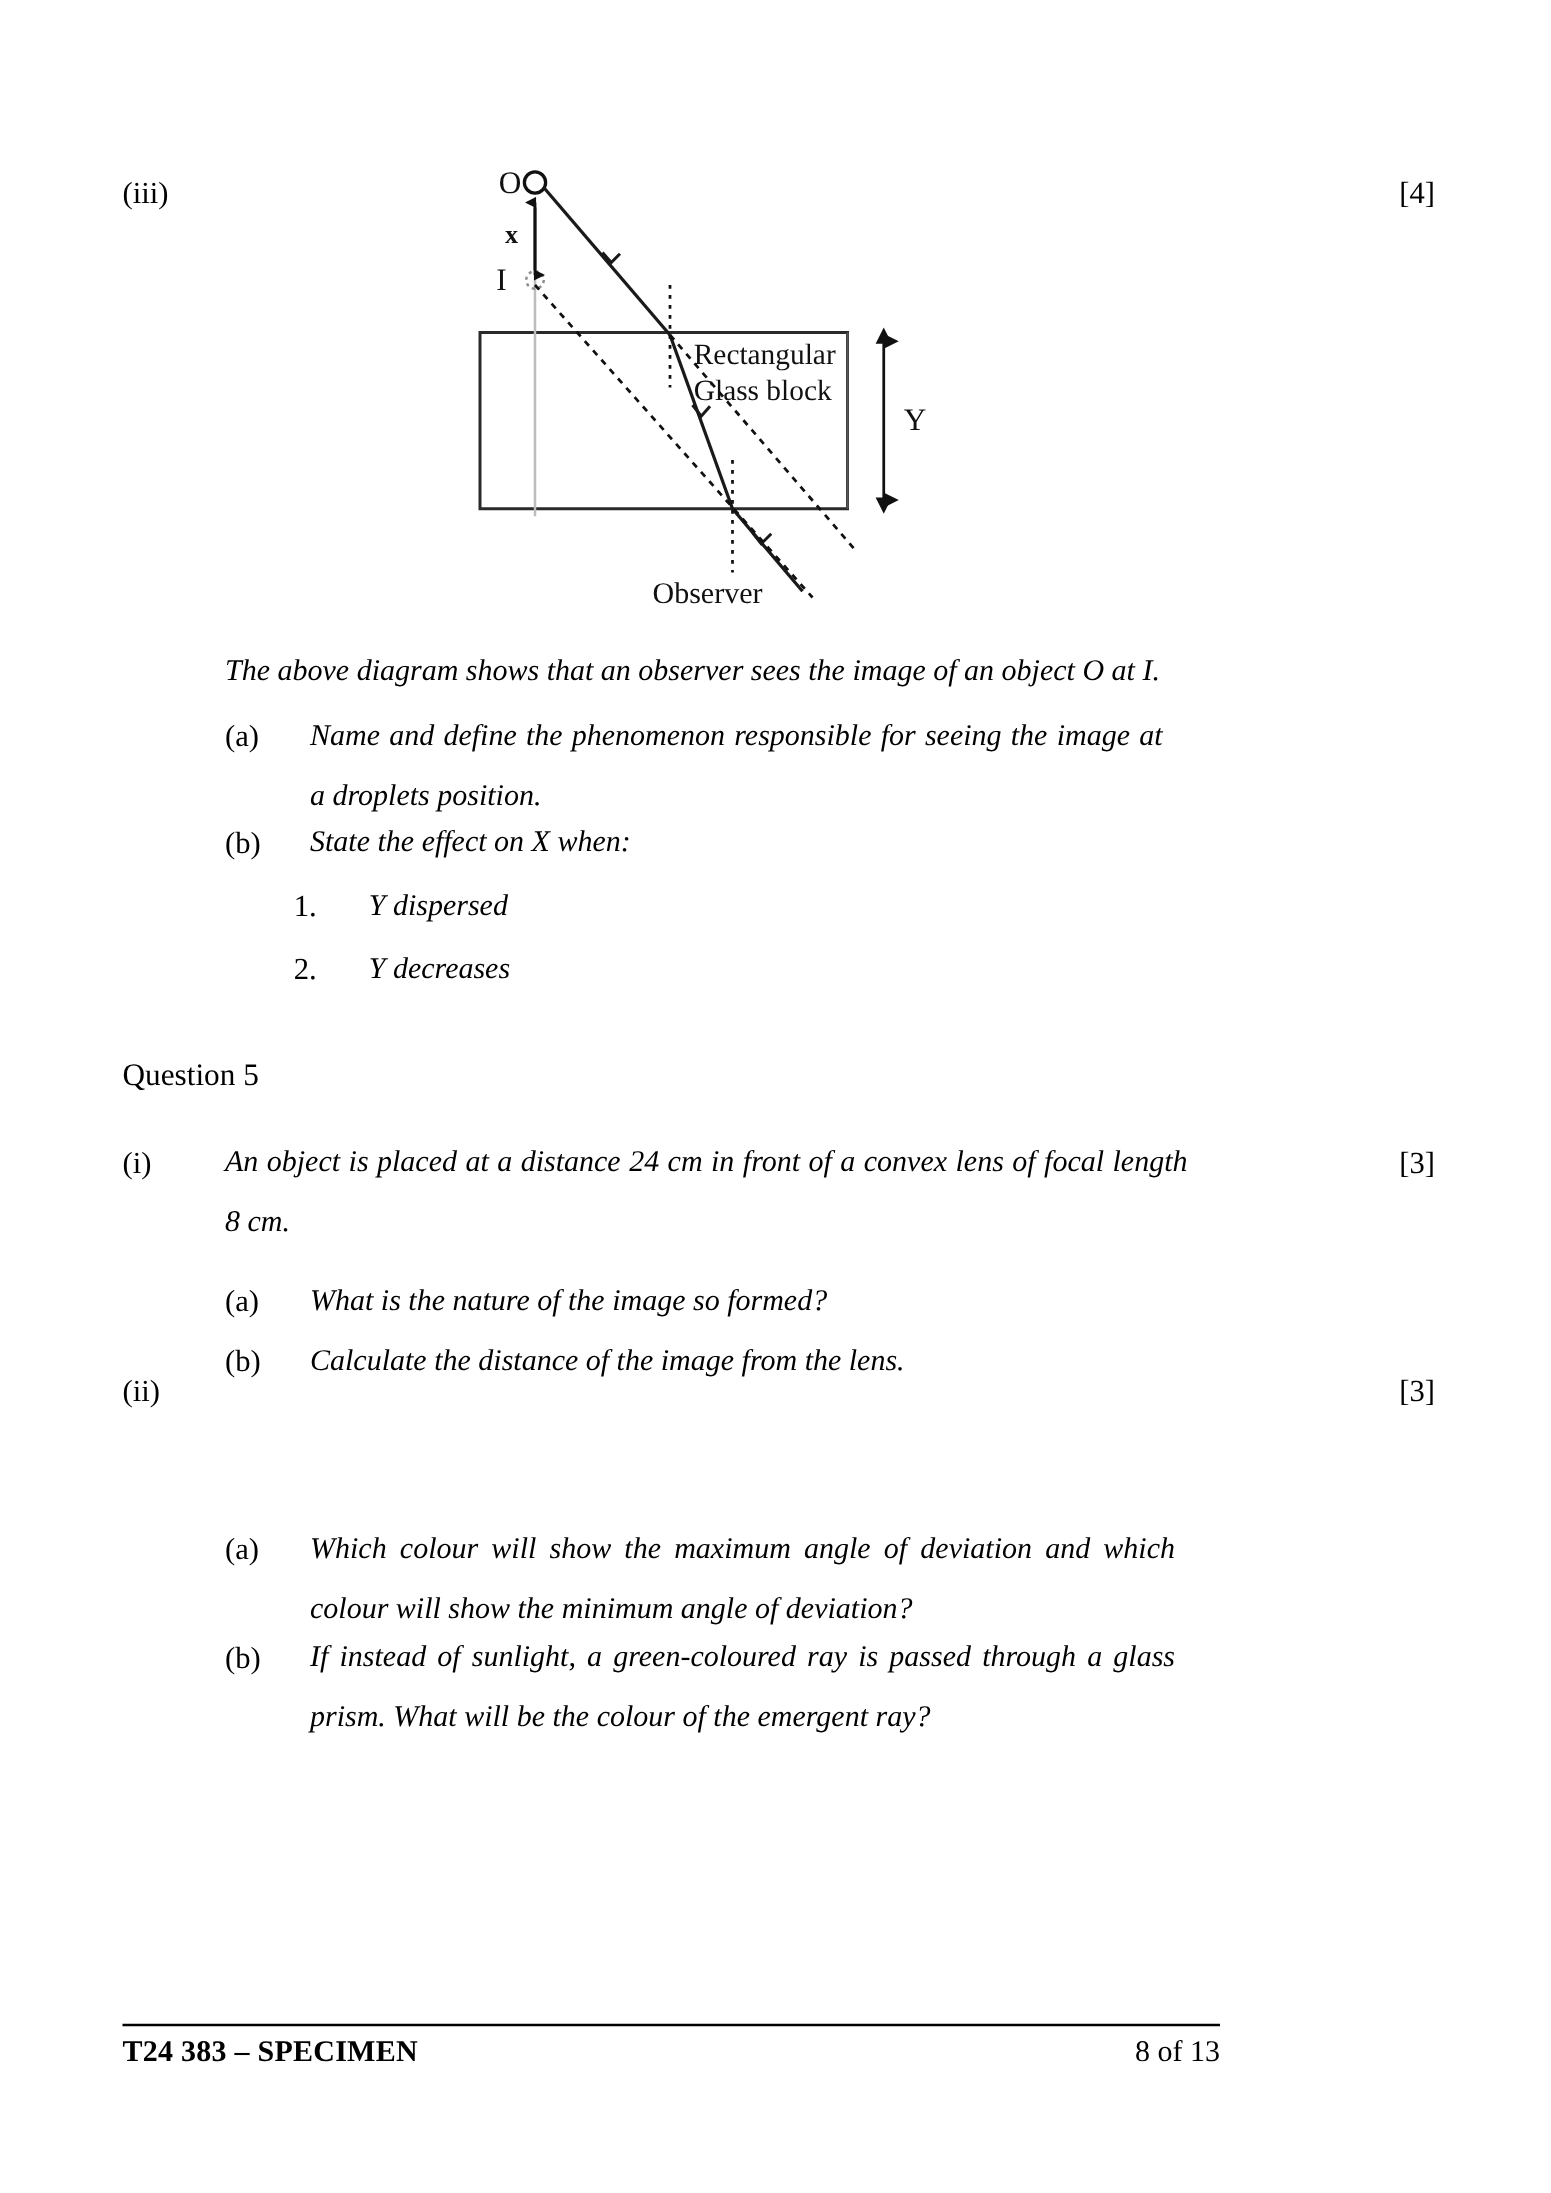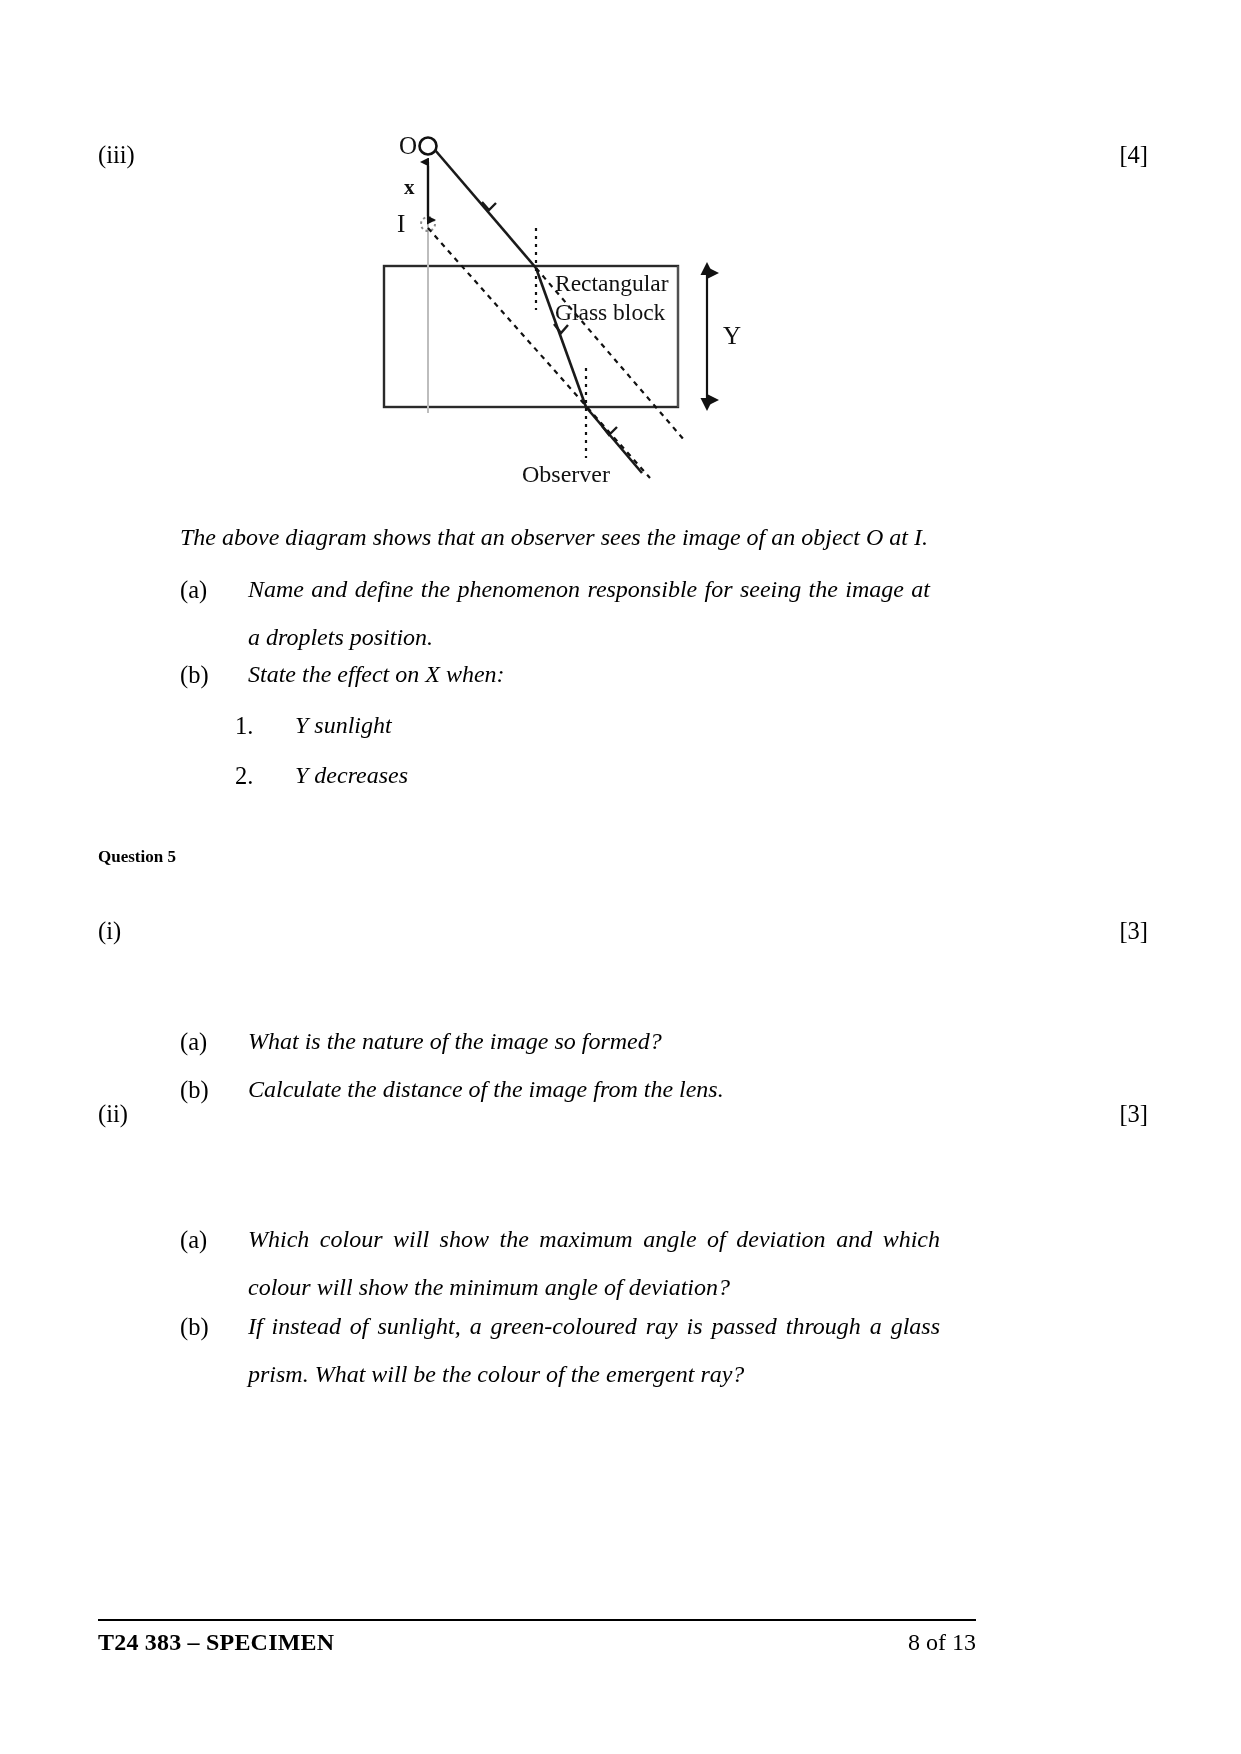--- a/index.html
+++ b/index.html
@@ -67,22 +67,22 @@
     position: absolute;
     right: 0;
     font-size: 24.5px;
     line-height: 1.98;
     white-space: nowrap;
   }
 
   
   .qheading {
     position: absolute;
-    font-weight: bold;
-    font-size: 17px;
+    font-weight: normal;
+    font-size: 25px;
   }
 
   
   .footer-rule {
     position: absolute;
     left: 98px;
     right: 93px;
     top: 1619px;
     border-top: 2.2px solid #000;
   }
@@ -202,32 +202,33 @@
     <div class="body-col txt">Name and define the phenomenon responsible for seeing the image at a droplets position.</div>
   </div>
 
   <div class="row" style="left:180px; top:651px; width:750px;">
     <div class="lbl-alpha">(b)</div>
     <div class="body-col txt nojust">State the effect on X when:</div>
   </div>
 
   <div class="row" style="left:235px; top:702px; width:700px;">
     <div class="lbl-num">1.</div>
-    <div class="body-col txt nojust">Y sunlight</div>
+    <div class="body-col txt nojust">Y dispersed</div>
   </div>
 
   <div class="row" style="left:235px; top:752px; width:700px;">
     <div class="lbl-num">2.</div>
     <div class="body-col txt nojust">Y decreases</div>
   </div>
 
   <div class="qheading" style="left:98px; top:847px;">Question 5</div>
 
   <div class="row" style="left:98px; top:907px; width:1050px;">
     <div class="lbl-roman">(i)</div>
+    <div class="body-col txt" style="max-width:770px;">An object is placed at a distance 24 cm in front of a convex lens of focal length 8 cm.</div>
     <div class="marks" style="top:0;">[3]</div>
   </div>
 
   <div class="row" style="left:180px; top:1018px; width:770px;">
     <div class="lbl-alpha">(a)</div>
     <div class="body-col txt nojust">What is the nature of the image so formed?</div>
   </div>
 
   <div class="row" style="left:180px; top:1066px; width:770px;">
     <div class="lbl-alpha">(b)</div>

